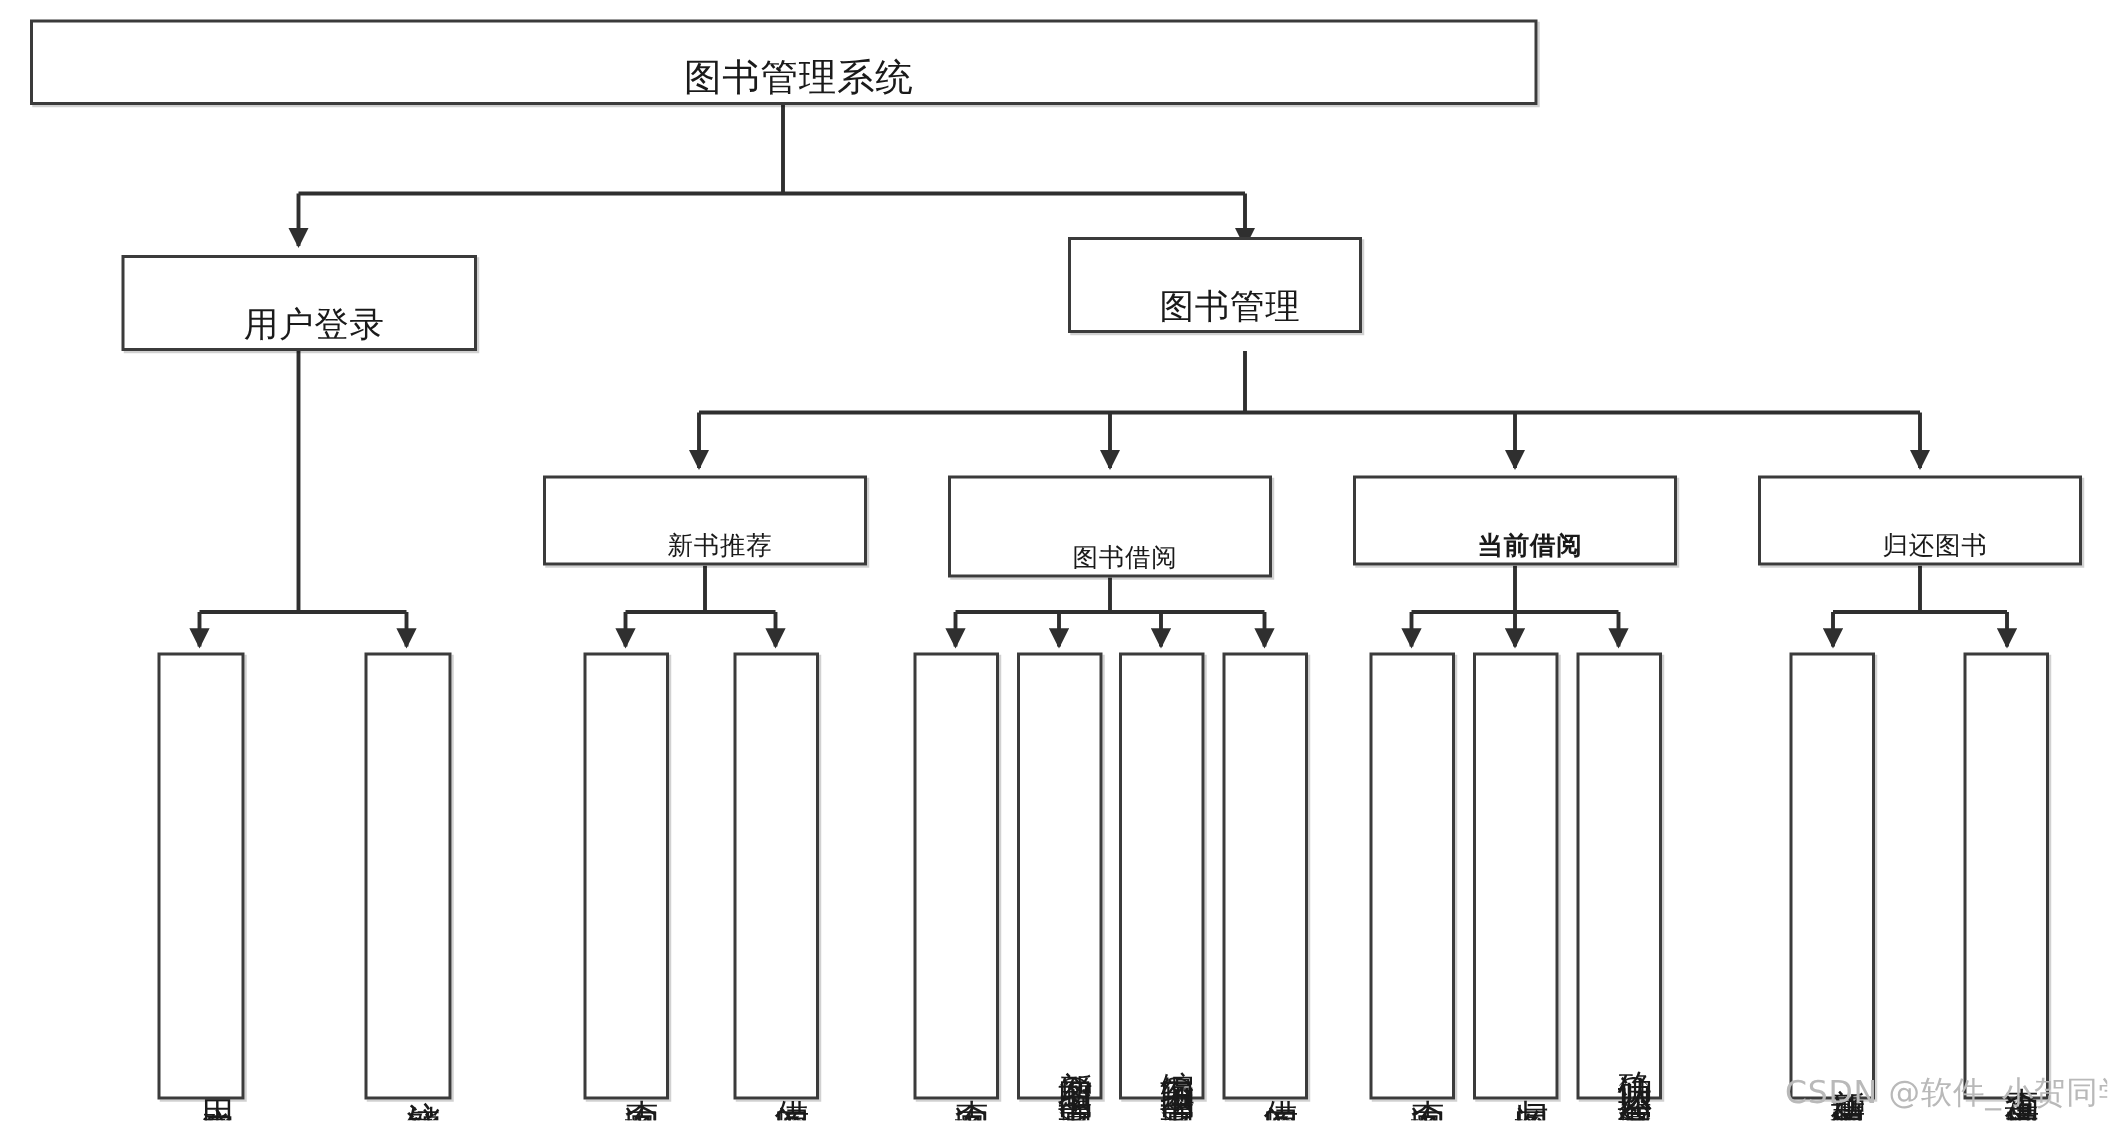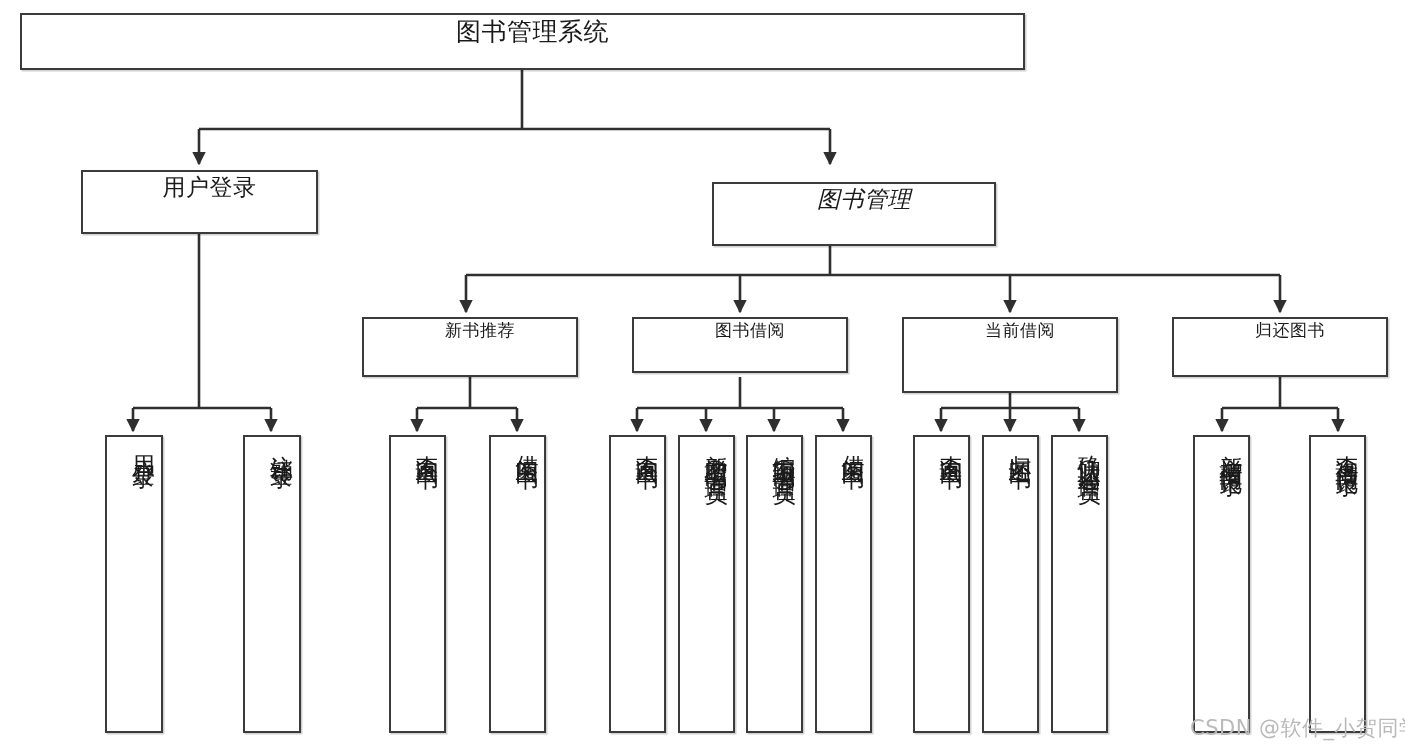--- a/index.html
+++ b/index.html
@@ -24,21 +24,21 @@
     width: 1405px;
     height: 747px;
     pointer-events: none;
   }
   .node {
     position: absolute;
     box-sizing: border-box;
     border: 2.5px solid #3b3b3b;
     background: #ffffff;
     display: flex;
-    align-items: flex-start;
+    align-items: flex-end;
     justify-content: center;
     text-align: center;
     color: #1a1a1a;
     box-shadow: 1.5px 1.5px 0 rgba(0,0,0,0.18);
     padding-left: 20px;
   }
   .node .label {
     line-height: 1.32;
     letter-spacing: 0.5px;
   }
@@ -119,31 +119,31 @@
     </g>
   </svg>
 
   <div class="node root" style="left:20px; top:13px; width:1005px; height:57px;">
     <span class="label">图书管理系统</span>
   </div>
 
   <div class="node lvl2" style="left:81px; top:170px; width:237px; height:64px;">
     <span class="label">用户登录</span>
   </div>
-  <div class="node lvl2" style="left:712px; top:182px; width:284px; height:64px;font-style:italic;">
+  <div class="node lvl2" style="left:712px; top:158px; width:196px; height:64px;">
     <span class="label">图书管理</span>
   </div>
 
   <div class="node lvl3" style="left:362px; top:317px; width:216px; height:60px;">
     <span class="label">新书推荐</span>
   </div>
-  <div class="node lvl3" style="left:632px; top:317px; width:216px; height:56px;">
+  <div class="node lvl3" style="left:632px; top:317px; width:216px; height:68px;">
     <span class="label">图书借阅</span>
   </div>
-  <div class="node lvl3" style="left:902px; top:317px; width:216px; height:76px;">
+  <div class="node lvl3" style="left:902px; top:317px; width:216px; height:60px;font-weight:bold;">
     <span class="label">当前借阅</span>
   </div>
   <div class="node lvl3" style="left:1172px; top:317px; width:216px; height:60px;">
     <span class="label">归还图书</span>
   </div>
 
   <div class="node leaf" style="left:105px; top:435px; width:58px; height:298px;">
     <span class="label">用户登录</span>
   </div>
   <div class="node leaf" style="left:243px; top:435px; width:58px; height:298px;">

